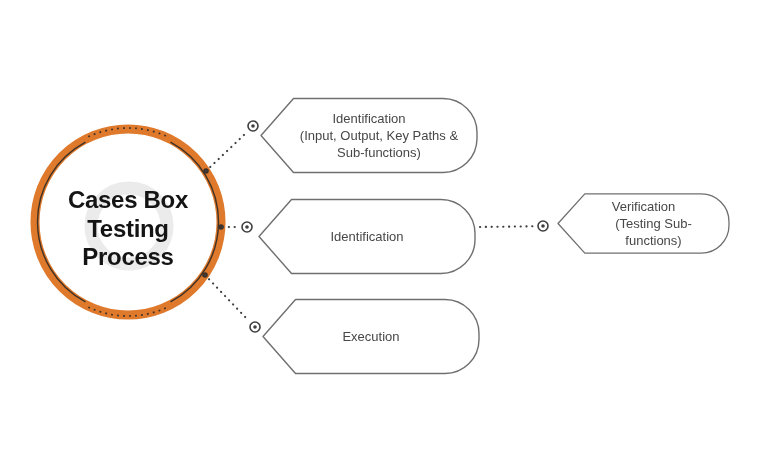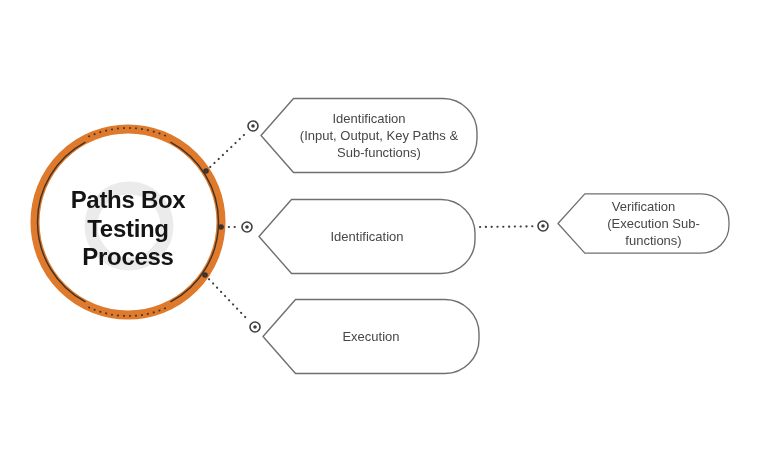--- a/index.html
+++ b/index.html
@@ -84,21 +84,21 @@
       <circle class="marker-outer" r="5"></circle>
         <circle class="marker-inner" r="1.8"></circle>
     </g>
     <g transform="translate(543,226)">
       <circle class="marker-outer" r="5"></circle>
         <circle class="marker-inner" r="1.8"></circle>
     </g>
   </svg>
 
   <div class="center-title">
-    <div>Paths Box</div>
+    <div>Cases Box</div>
     <div>Testing</div>
     <div>Process</div>
   </div>
 
   <div class="node node-big" style="left:260px;top:88px;">
     <svg class="node-shape" viewBox="0 0 218 76">
       <path d="M 1 38 L 33.5 1 H 183 A 34 34 0 0 1 217 35 V 41 A 34 34 0 0 1 183 75 H 33.5 Z"></path>
     </svg>
     <div class="node-text">
       <div class="node-name">Identification</div>
@@ -123,17 +123,17 @@
       <div class="node-name">Execution</div>
     </div>
   </div>
 
   <div class="node node-small" style="left:550px;top:193px;">
     <svg class="node-shape" viewBox="0 0 187 66">
       <path d="M 1 33 L 30 1 H 156 A 30 30 0 0 1 186 31 V 35 A 30 30 0 0 1 156 65 H 30 Z"></path>
     </svg>
     <div class="node-text">
       <div class="node-name">Verification</div>
-      <div class="node-detail w125">(Execution Sub-functions)</div>
+      <div class="node-detail w125">(Testing Sub-functions)</div>
     </div>
   </div>
 
 </div>
 
 </body></html>

